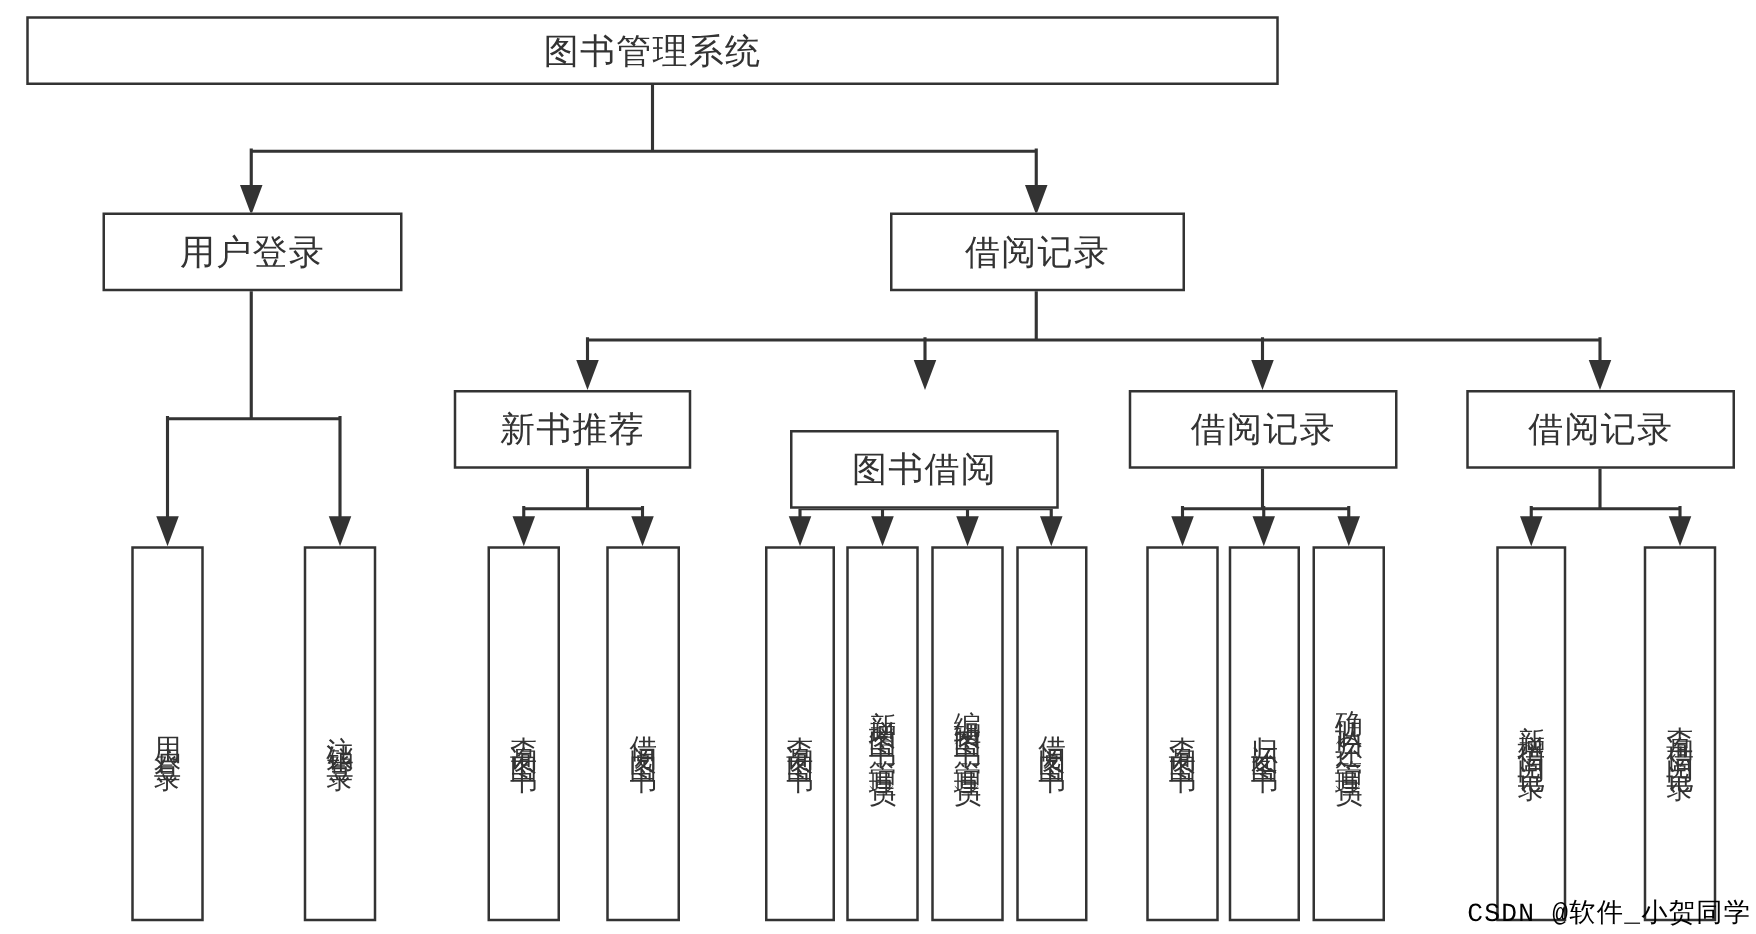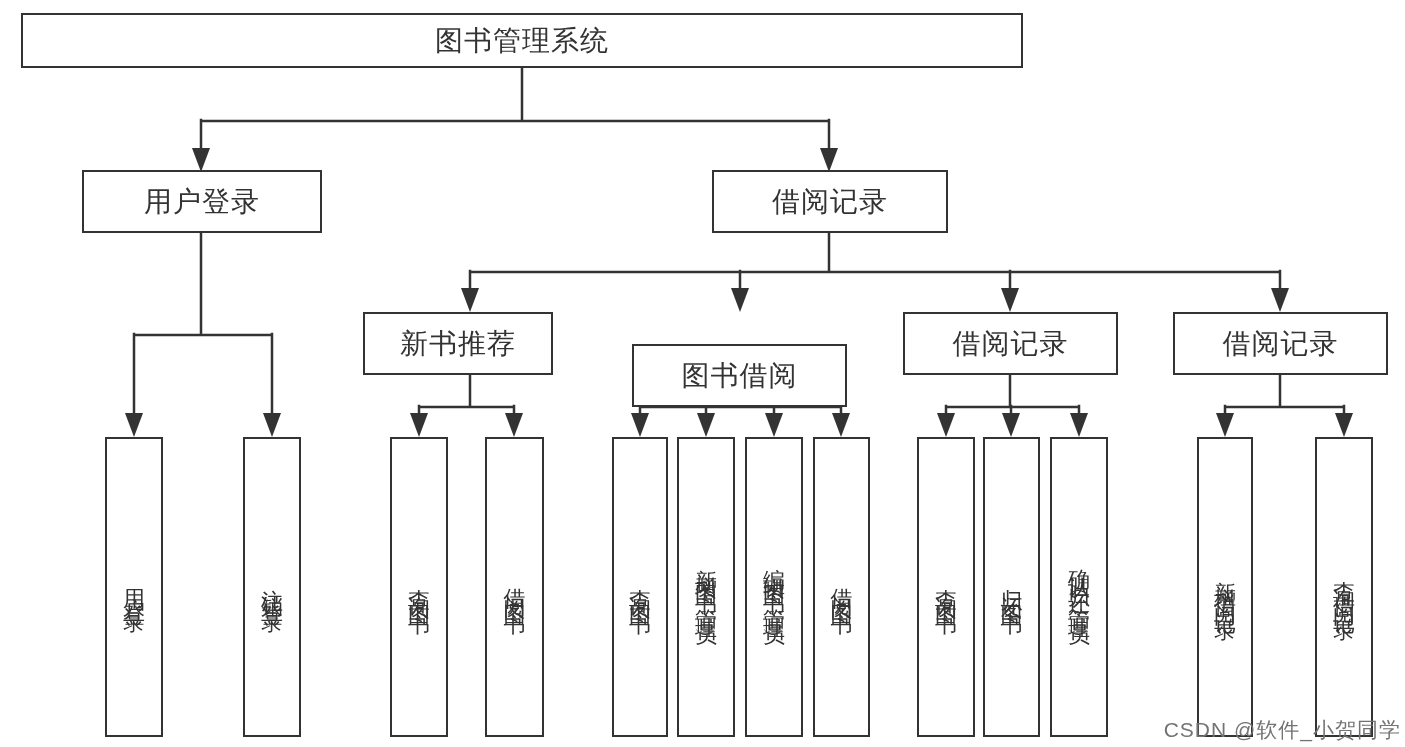--- a/index.html
+++ b/index.html
@@ -14,21 +14,21 @@
     display:flex;align-items:center;justify-content:center;
   }
   .node-h{font-size:28px;letter-spacing:1px;white-space:nowrap;}
   .node-v{padding:4px 0;}
   .vtext{
     writing-mode:vertical-rl;text-orientation:mixed;
     font-size:22px;letter-spacing:8px;color:#333;line-height:1;
   }
   .watermark{
     position:absolute;right:4px;bottom:3px;z-index:10;
-    font-size:21px;color:#737373;letter-spacing:1px;white-space:nowrap;
+    font-size:21px;color:#000000;letter-spacing:1px;white-space:nowrap;font-family:Liberation Mono, monospace;
   }
 </style>
 </head>
 <body>
 
 <div class="stage">
 
   <svg class="connectors" width="1405" height="747" viewBox="0 0 1405 747">
     <path fill="none" stroke="#333" stroke-width="2.5" stroke-linecap="square" d="M522 66V121 M201 121H829 M201 120V150 M829 120V150
          M201 231V335 M134 335H272 M134 334V415 M272 334V415

